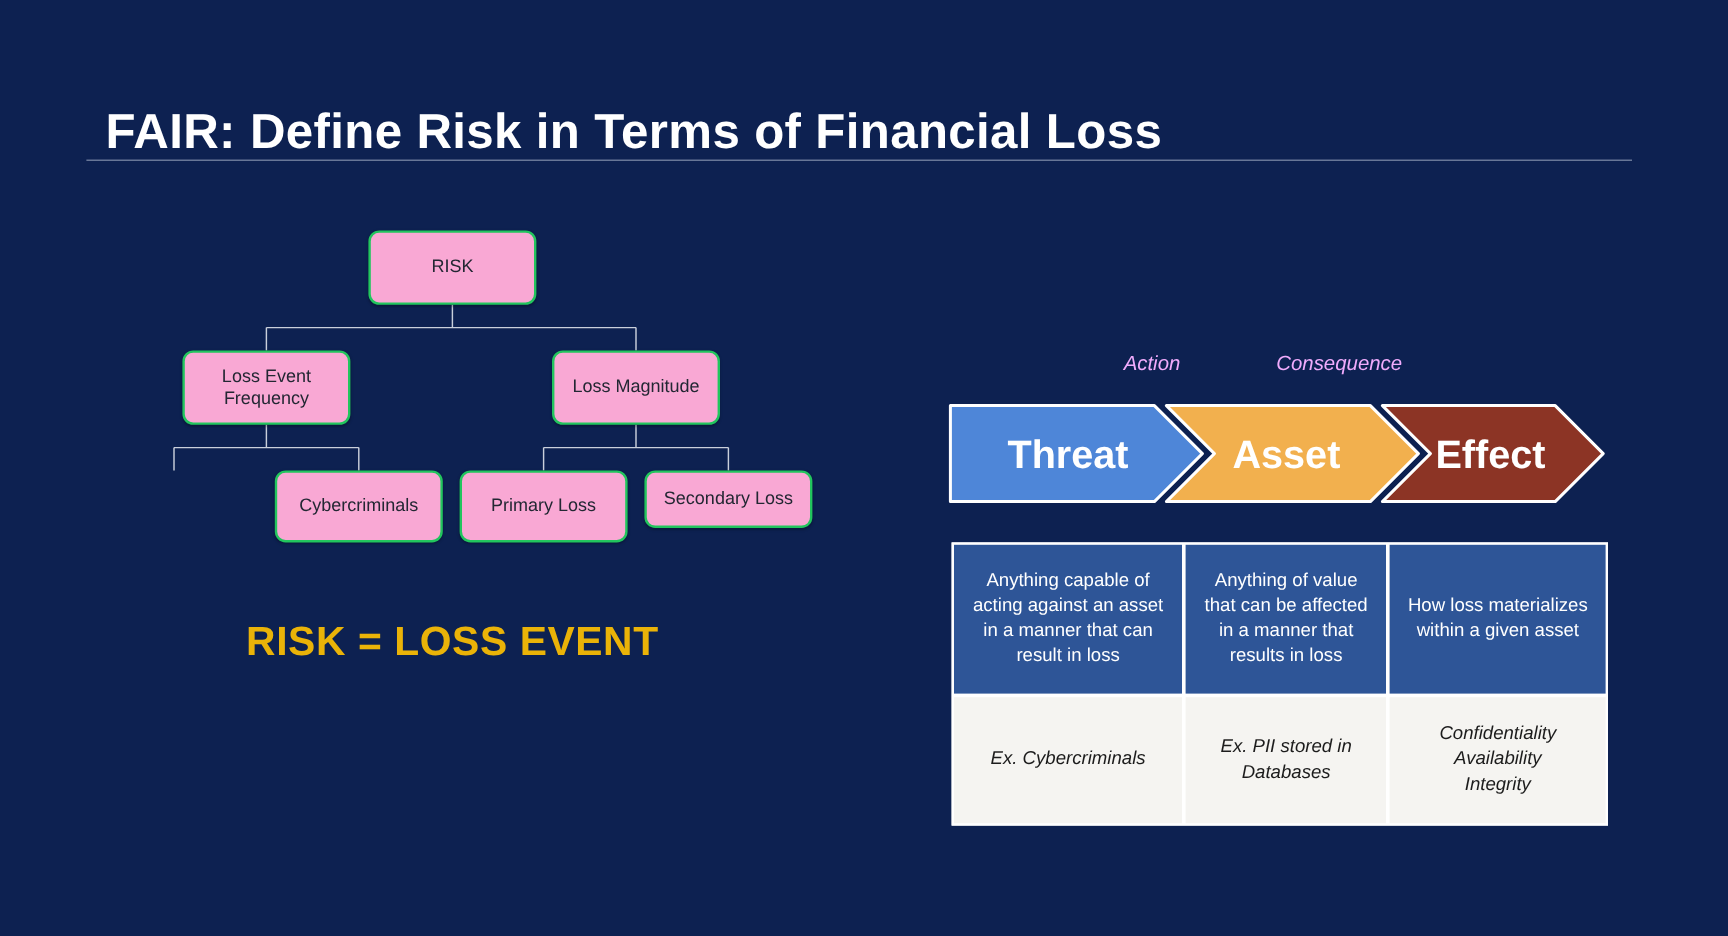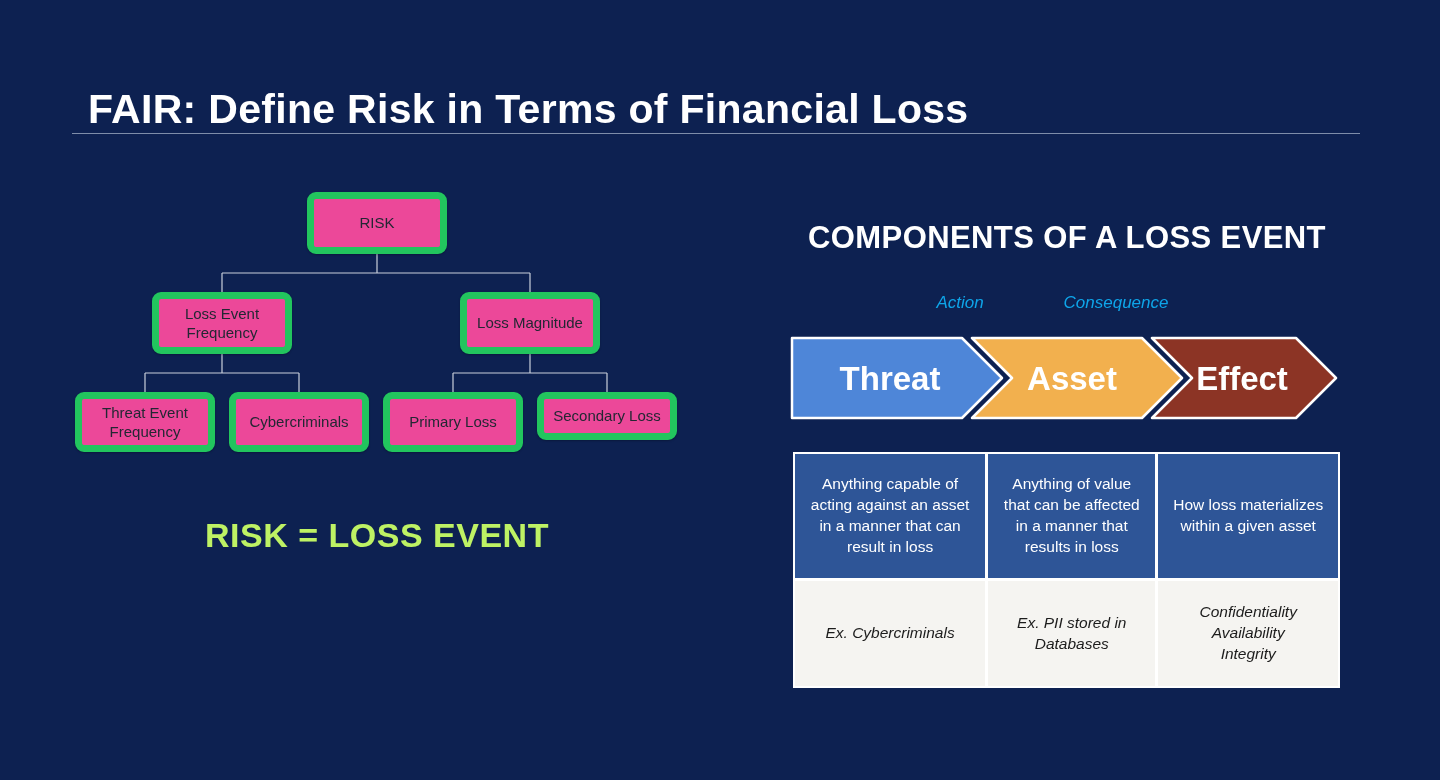--- a/index.html
+++ b/index.html
@@ -22,22 +22,22 @@
   }
   .title-rule{
     position:absolute;left:72px;top:133px;
     width:1288px;height:1px;background:#93a0b8;opacity:.85;
   }
   
   .tree{position:absolute;left:0;top:0;width:760px;height:480px;}
   .tree-connectors{position:absolute;left:0;top:0;}
   .node{
     position:absolute;
-    background:#ec4899;
-    border:7px solid #22c55e;
+    background:#f9a8d4;
+    border:2px solid #22c55e;
     border-radius:9px;
     box-sizing:border-box;
     display:flex;align-items:center;justify-content:center;
     text-align:center;
     color:#232733;font-size:15px;line-height:1.3;
     padding:4px 8px;
     box-shadow:0 1px 2px rgba(0,0,0,.25);
   }
   .node-risk{left:307px;top:192px;width:140px;height:62px;}
   .node-lef{left:152px;top:292px;width:140px;height:62px;}
@@ -45,36 +45,36 @@
   .node-tef{left:75px;top:392px;width:140px;height:60px;}
   .node-vul{left:229px;top:392px;width:140px;height:60px;}
   .node-pl{left:383px;top:392px;width:140px;height:60px;}
   .node-sl{left:537px;top:392px;width:140px;height:48px;}
   
   .callout{
     position:absolute;left:77px;top:516px;width:600px;
     text-align:center;
   }
   .callout-headline{
-    color:#bef264;font-size:34px;font-weight:800;letter-spacing:.5px;
+    color:#eab308;font-size:34px;font-weight:800;letter-spacing:.5px;
     margin:0 0 6px 0;
   }
   .callout-body{
     color:#ffffff;font-size:31px;line-height:1.28;margin:0;
   }
   
   .components-heading{
     position:absolute;left:778px;top:220px;width:578px;
     margin:0;text-align:center;
     color:#ffffff;font-size:31px;font-weight:800;letter-spacing:.4px;
   }
   .flow-label{
     position:absolute;top:293px;
     transform:translateX(-50%);
-    color:#0ea5e9;font-size:17px;font-style:italic;
+    color:#f0abfc;font-size:17px;font-style:italic;
   }
   .flow-label-action{left:960px;}
   .flow-label-consequence{left:1116px;}
   .banner{position:absolute;left:790px;top:335px;}
   .banner text{
     font-family:"Liberation Sans", sans-serif;
     font-weight:800;font-size:33px;fill:#ffffff;
     text-anchor:middle;
   }
   
@@ -110,31 +110,29 @@
     <svg class="tree-connectors" width="760" height="480" viewBox="0 0 760 480">
       <g stroke="#c9cfdb" stroke-width="1.2" fill="none">
         <path d="M377,254 V273 M222,273 H530 M222,273 V292 M530,273 V292"></path>
         <path d="M222,354 V373 M145,373 H299 M145,373 V392 M299,373 V392"></path>
         <path d="M530,354 V373 M453,373 H607 M453,373 V392 M607,373 V392"></path>
       </g>
     </svg>
     <div class="node node-risk">RISK</div>
     <div class="node node-lef">Loss Event Frequency</div>
     <div class="node node-lm">Loss Magnitude</div>
-    <div class="node node-tef">Threat Event Frequency</div>
     <div class="node node-vul">Cybercriminals</div>
     <div class="node node-pl">Primary Loss</div>
     <div class="node node-sl">Secondary Loss</div>
   </div>
 
   <div class="callout">
     <p class="callout-headline">RISK = LOSS EVENT</p>
   </div>
 
-  <h2 class="components-heading">COMPONENTS OF A LOSS EVENT</h2>
 
   <span class="flow-label flow-label-action">Action</span>
   <span class="flow-label flow-label-consequence">Consequence</span>
 
   <svg class="banner" width="550" height="86" viewBox="0 0 550 86">
     <g stroke="#ffffff" stroke-width="2.5" stroke-linejoin="round">
       <path d="M2,3 L172,3 L212,43 L172,83 L2,83 Z" fill="#4e86d8"></path>
       <path d="M182,3 L352,3 L392,43 L352,83 L182,83 L222,43 Z" fill="#f2b04e"></path>
       <path d="M362,3 L506,3 L546,43 L506,83 L362,83 L402,43 Z" fill="#8c3425"></path>
     </g>

